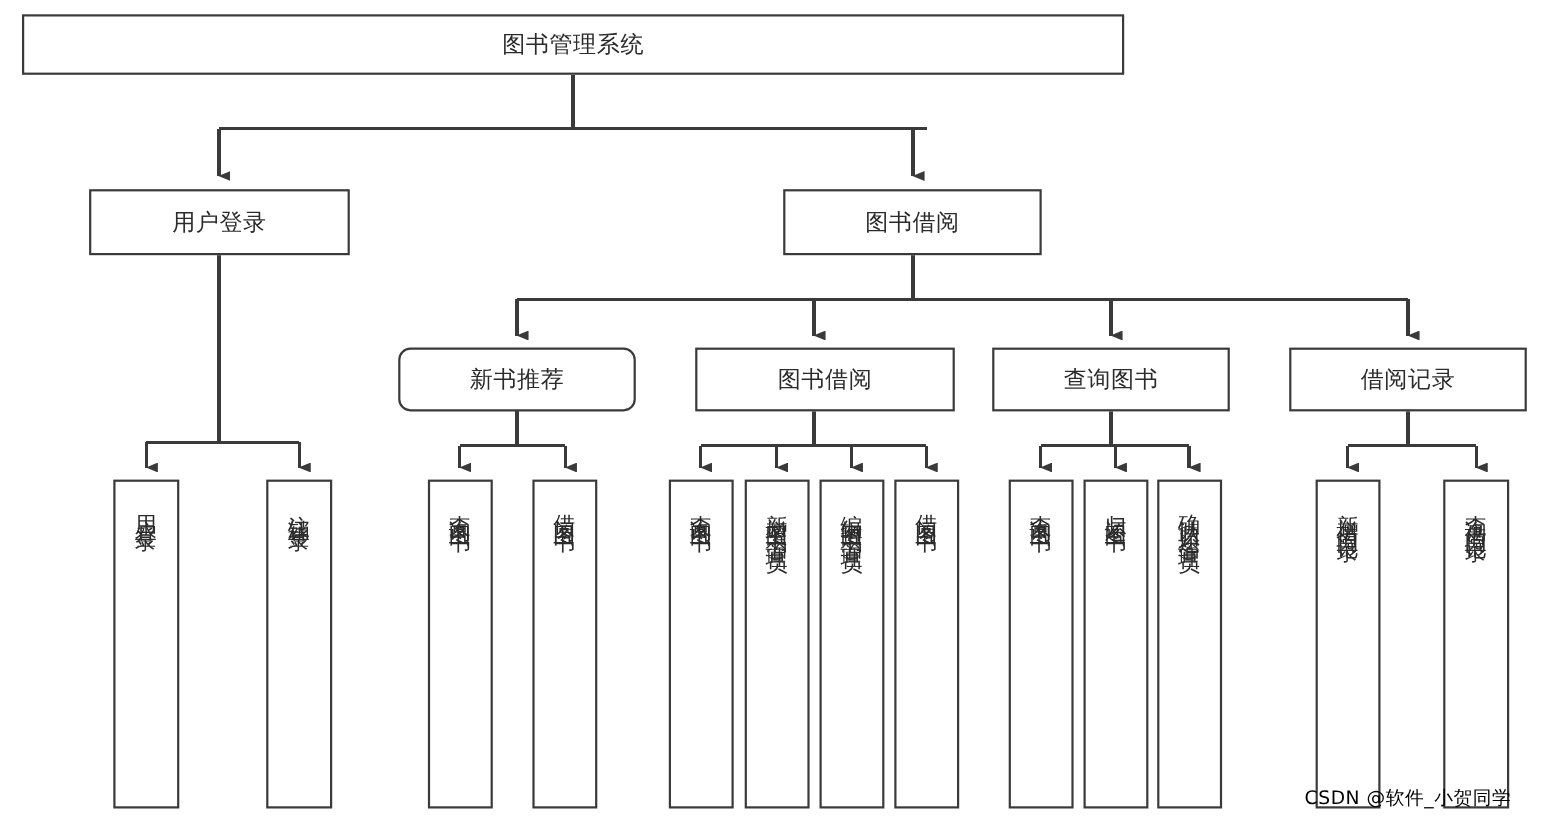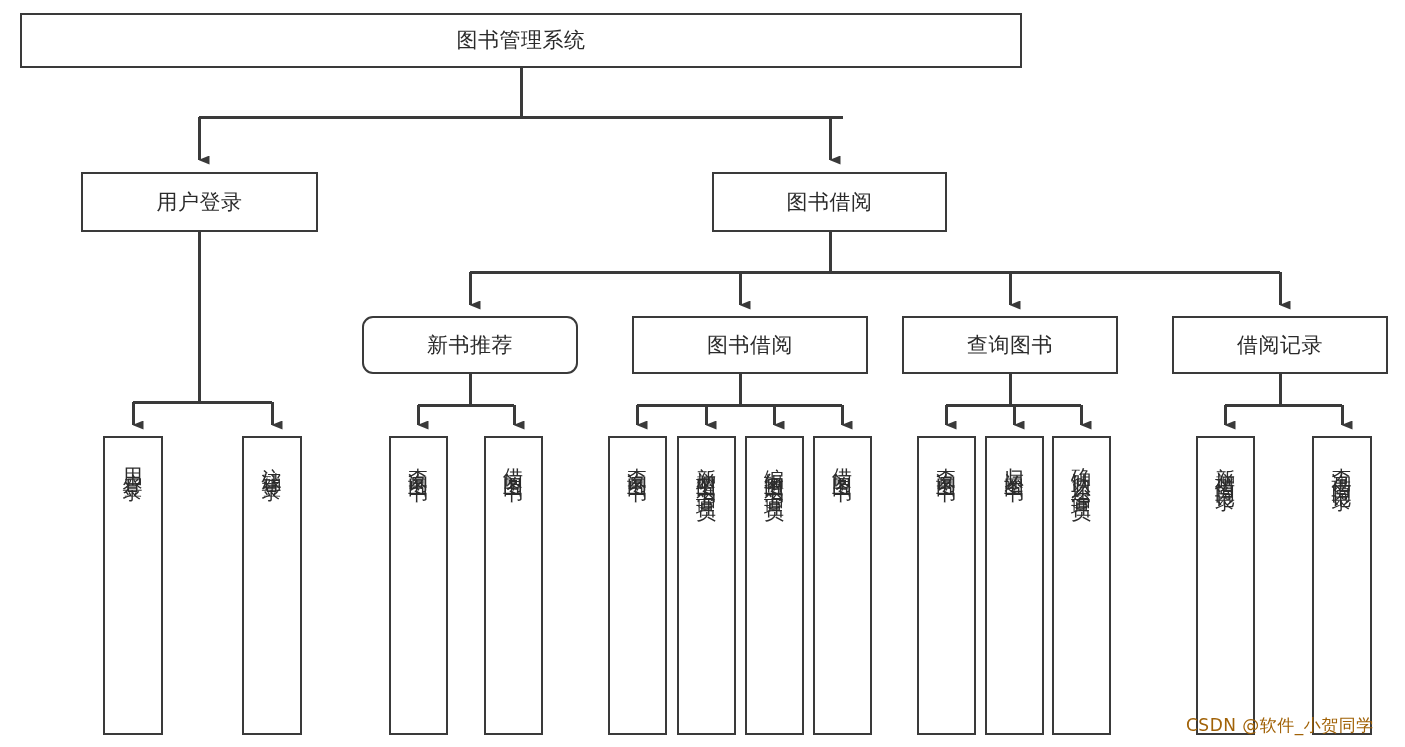--- a/index.html
+++ b/index.html
@@ -57,21 +57,21 @@
     line-height: 1;
     white-space: pre;
     text-align: start;
   }
   .watermark {
     position: absolute;
     left: 1186px;
     top: 714px;
     font-family: "DejaVu Sans", "Liberation Sans", sans-serif;
     font-size: 17px;
-    color: #a16207;
+    color: #000000;
     white-space: nowrap;
     letter-spacing: 0.5px;
   }
 </style>
 </head>
 <body>
 
 <div id="diagram-root">
 
   <svg class="diagram-canvas" viewBox="0 0 1405 747">

